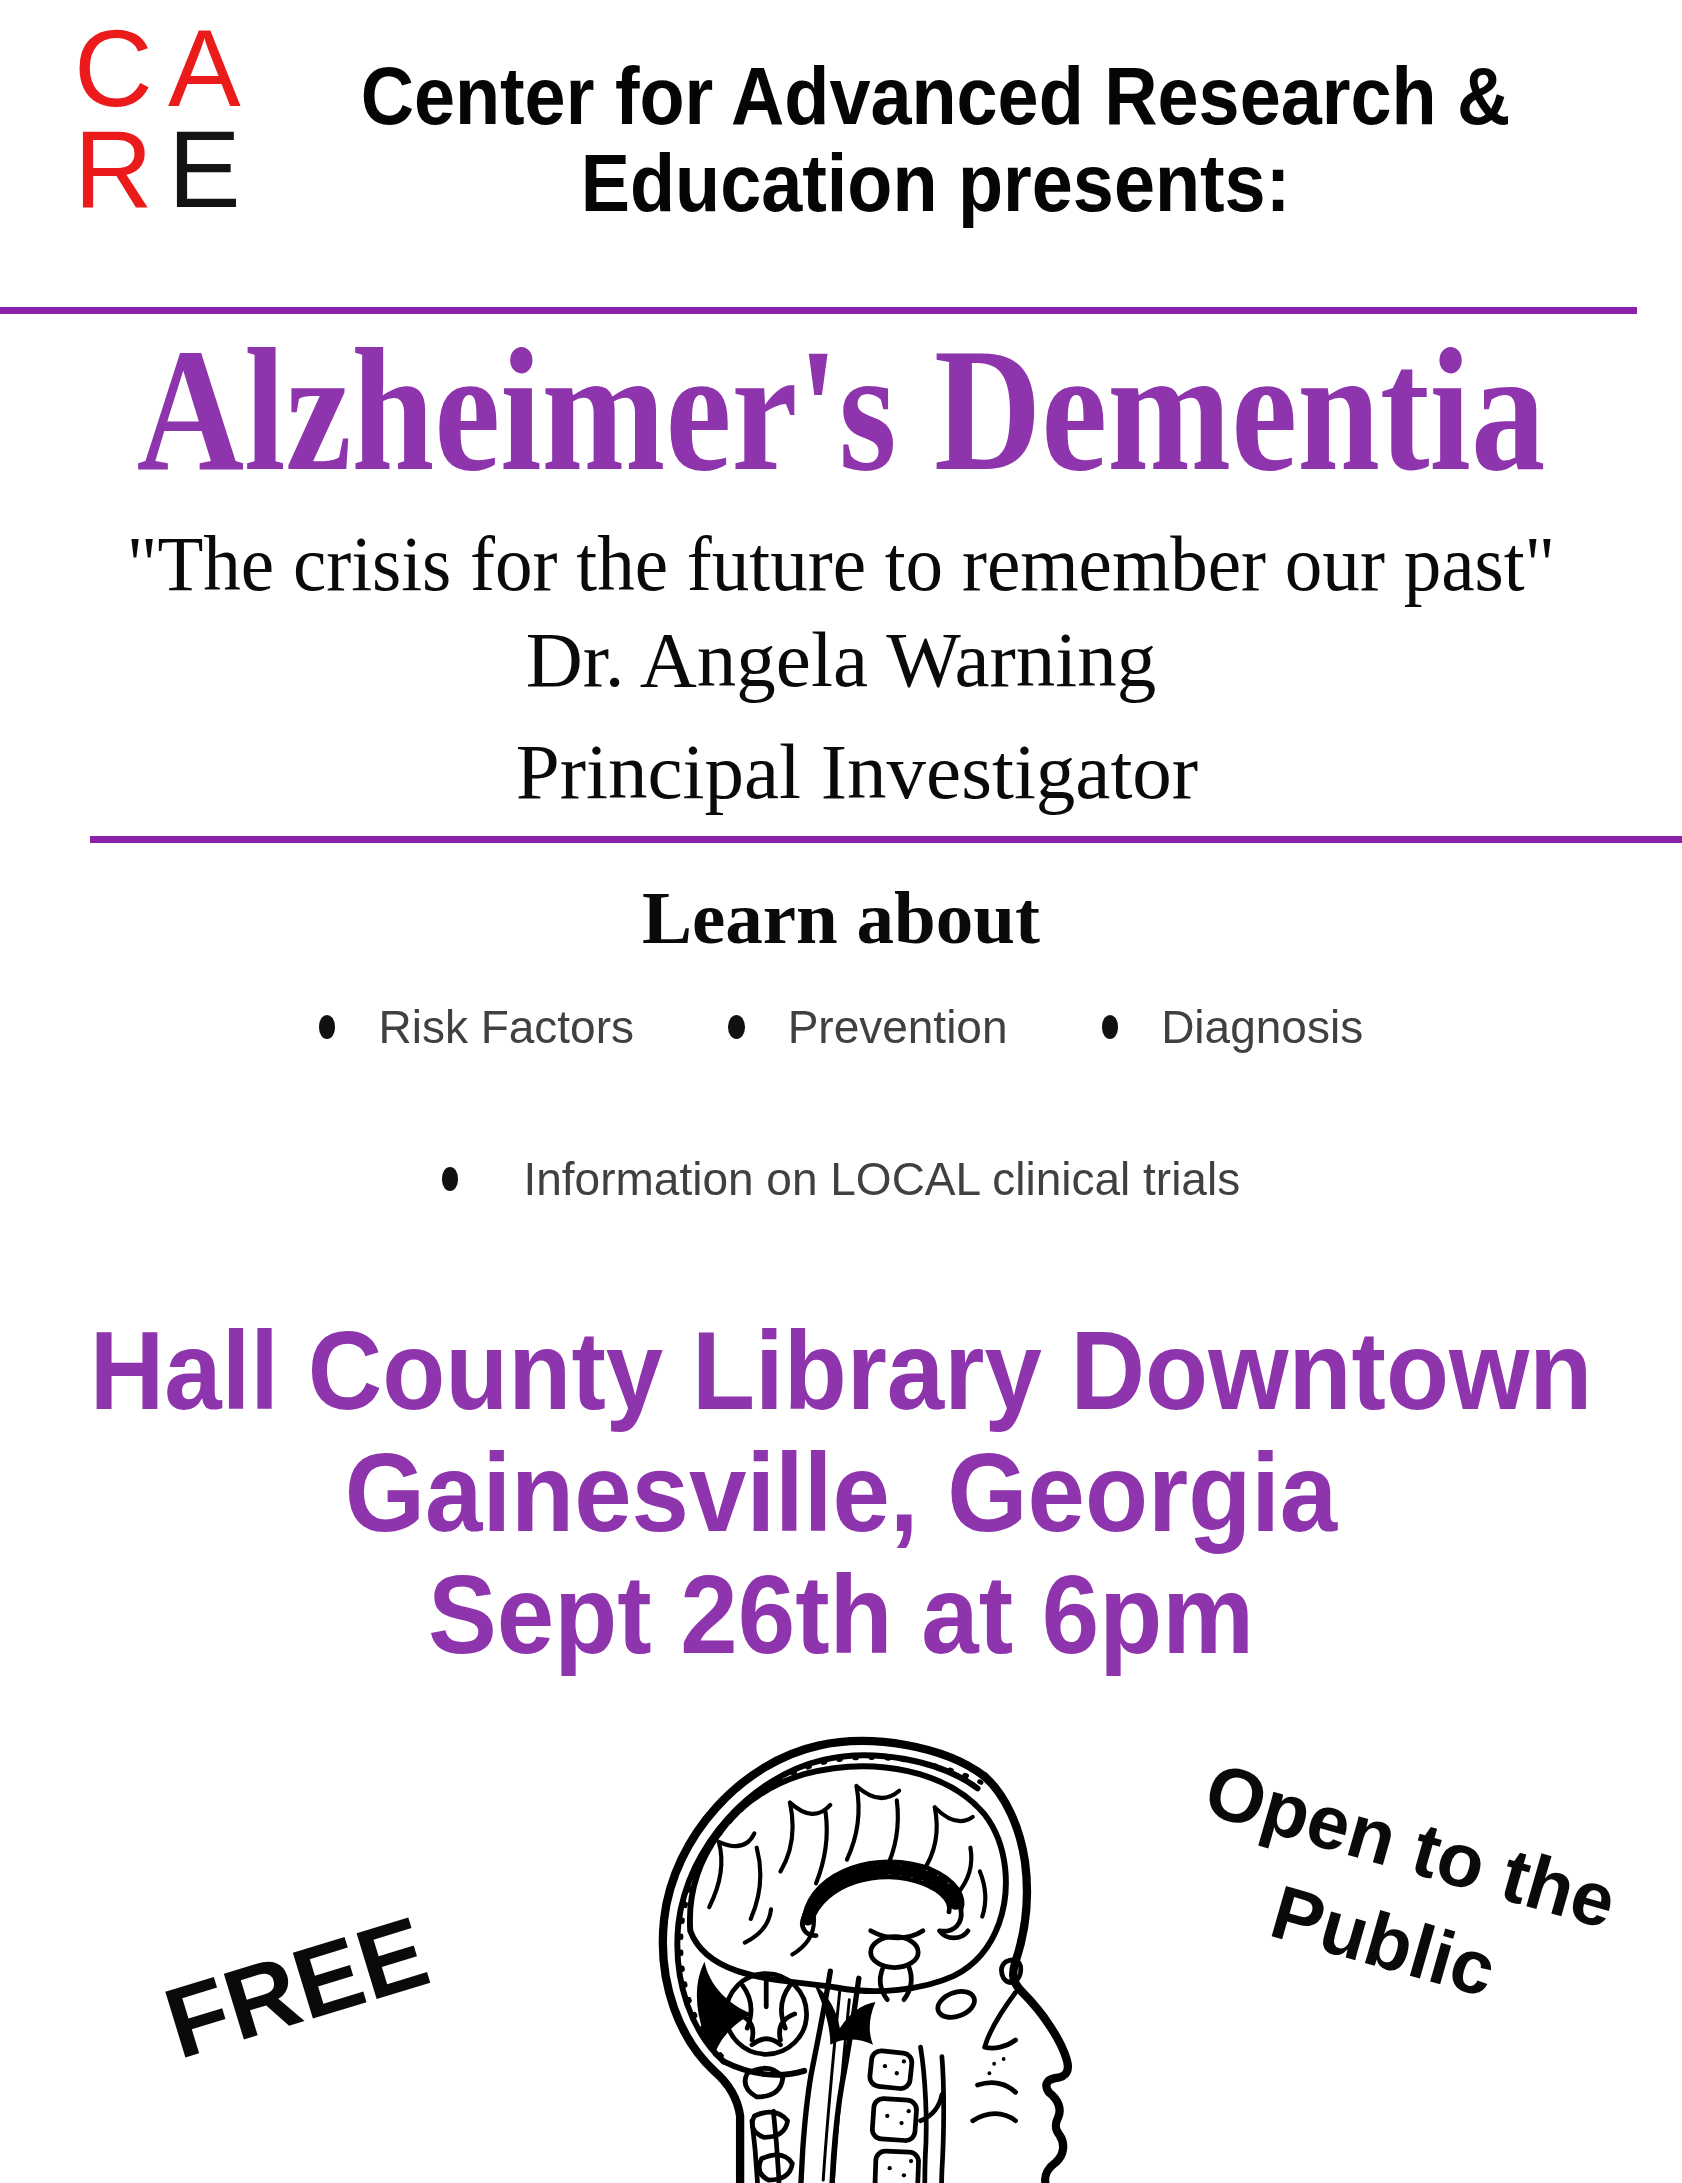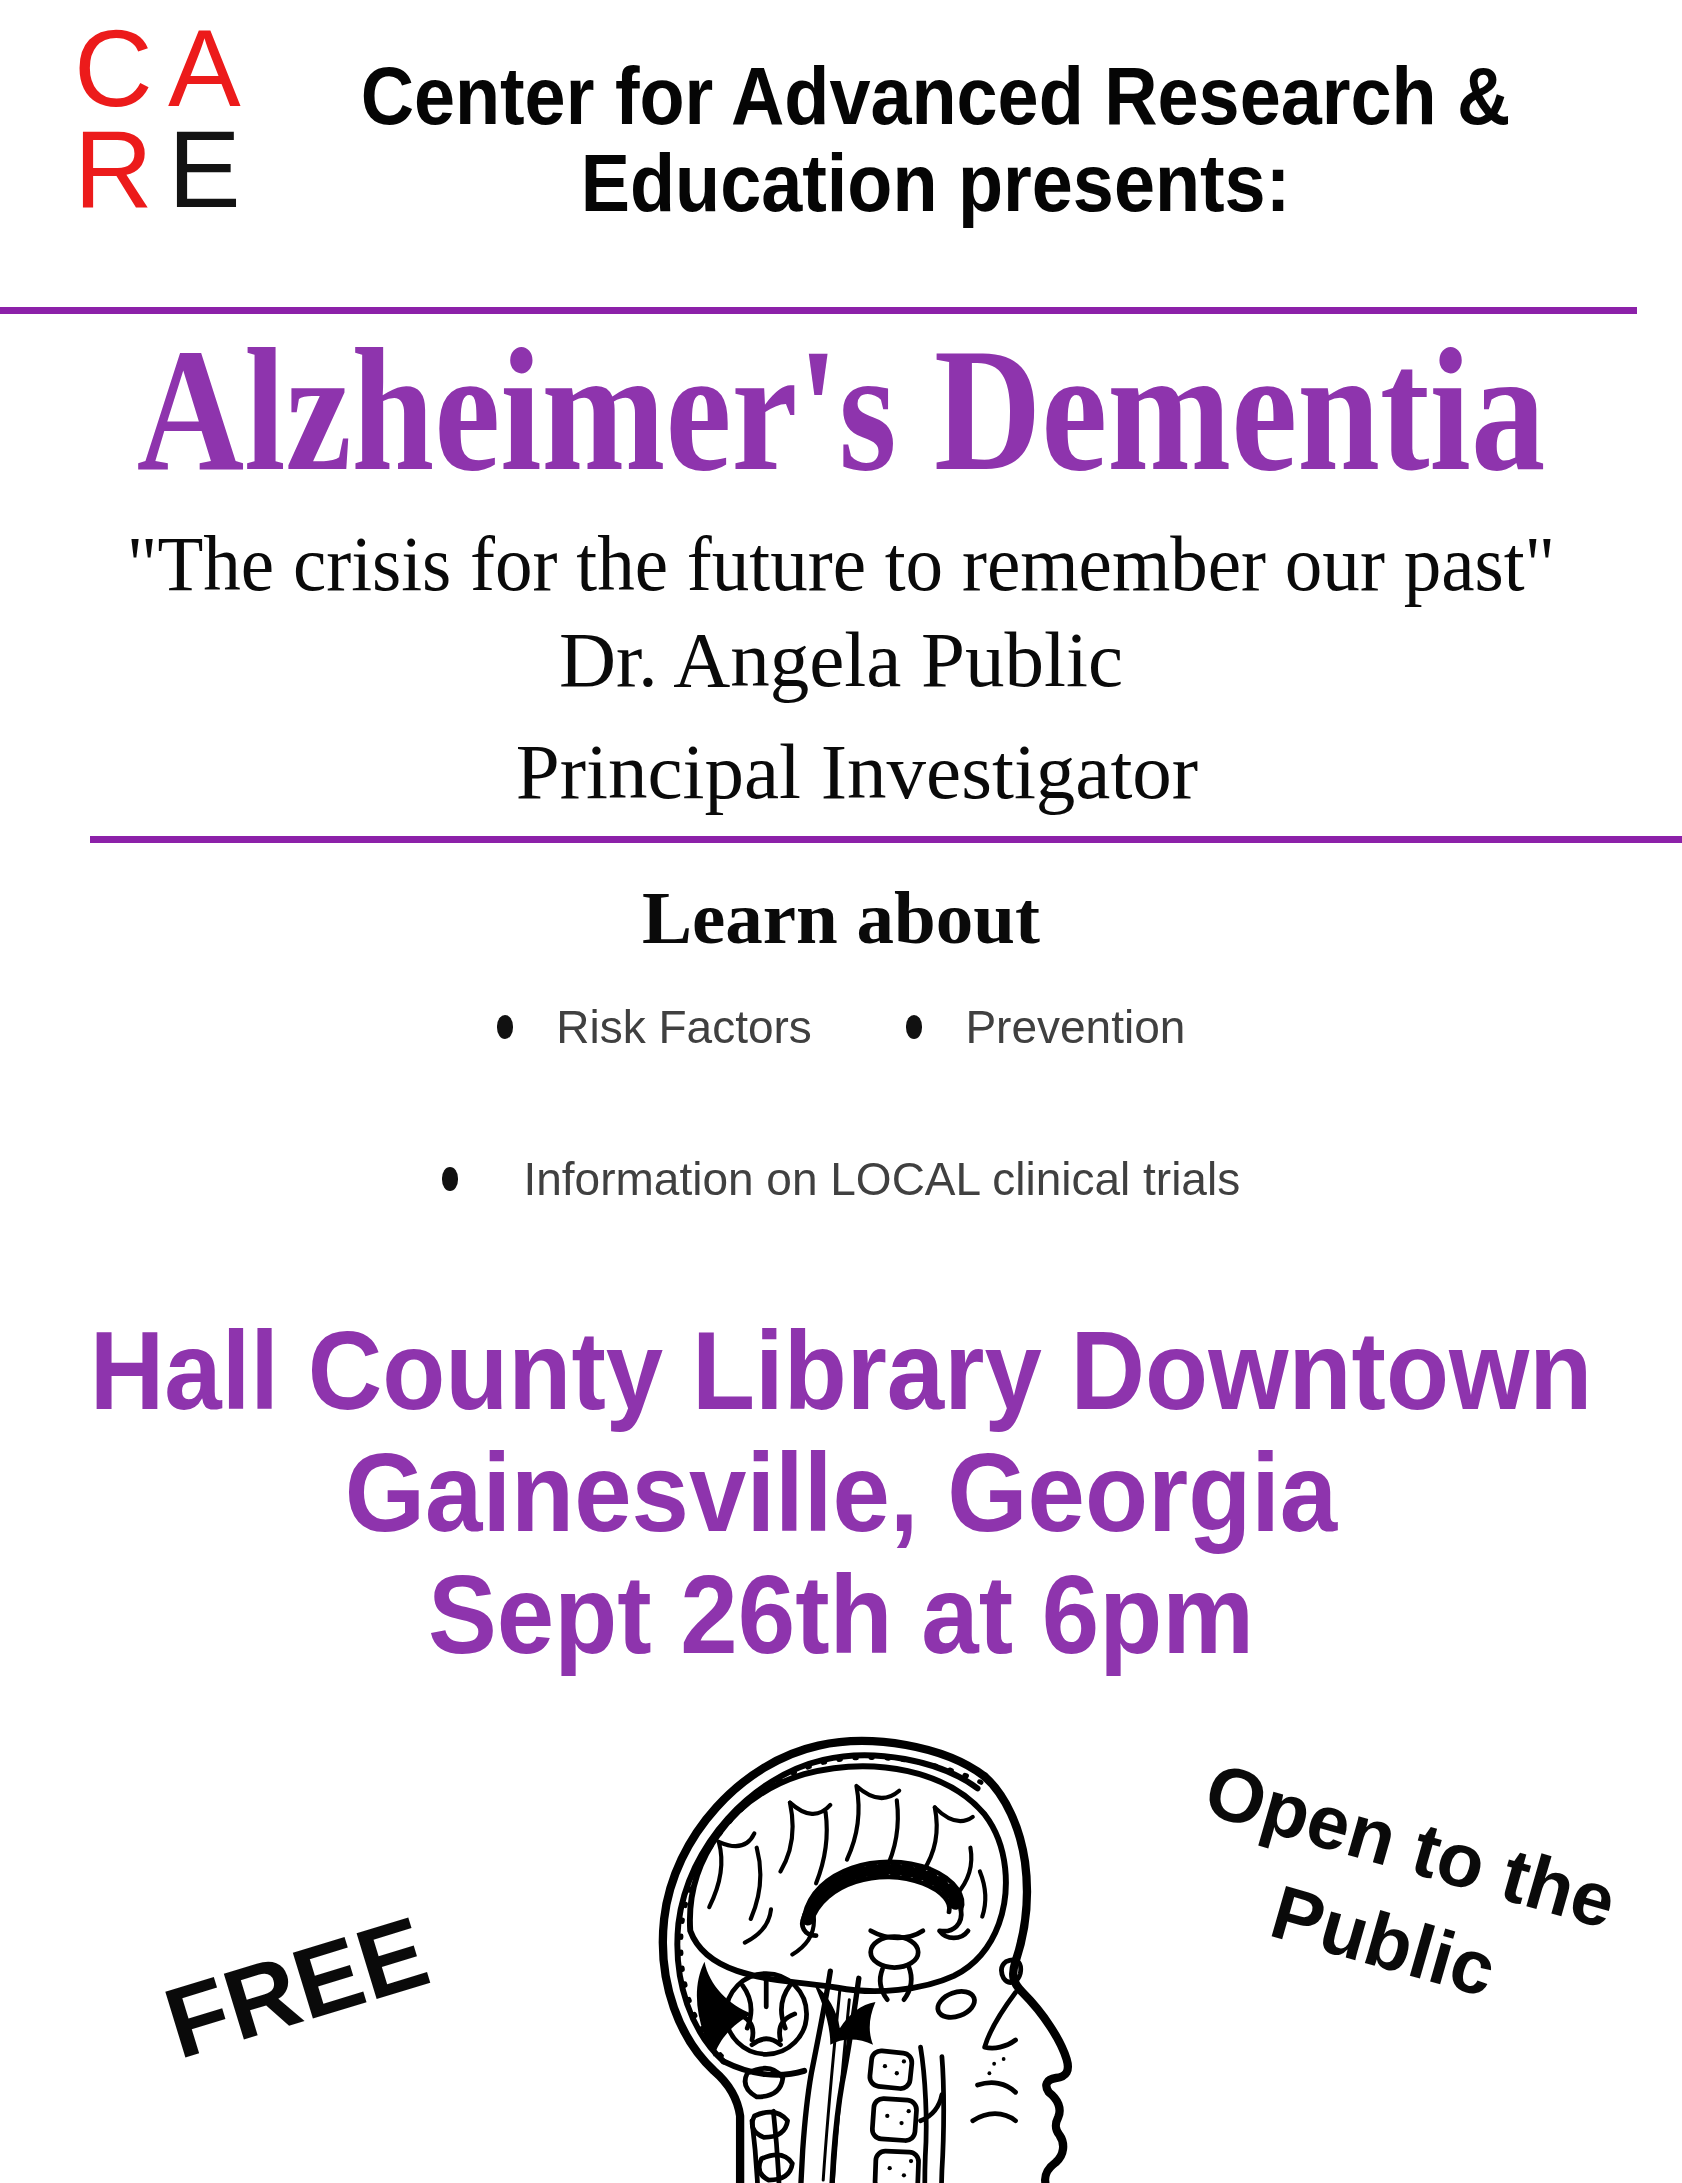--- a/index.html
+++ b/index.html
@@ -68,35 +68,39 @@
   <div id="header" class="abs">
     <div>Center for Advanced Research &amp;</div>
     <div>Education presents:</div>
   </div>
 
   <div id="divider-top" class="abs divider"></div>
 
   <div id="title" class="abs center serif">Alzheimer's Dementia</div>
 
   <div id="quote" class="abs center serif">"The crisis for the future to remember our past"</div>
-  <div id="speaker" class="abs center serif">Dr. Angela Public</div>
+  <div id="speaker" class="abs center serif">Dr. Angela Warning</div>
   <div id="speaker-role" class="abs center serif">Principal Investigator</div>
 
   <div id="divider-mid" class="abs divider"></div>
 
   <div id="learn-heading" class="abs center serif">Learn about</div>
 
   <div id="bullet-row-1" class="abs center bullet-row">
     <span class="bullet-item">
         <span class="dot"></span>
         <span>Risk Factors</span>
       </span>
     <span class="bullet-item">
         <span class="dot"></span>
         <span>Prevention</span>
+      </span>
+    <span class="bullet-item">
+        <span class="dot"></span>
+        <span>Diagnosis</span>
       </span>
   </div>
 
   <div id="bullet-row-2" class="abs center bullet-row">
   </div>
 
   <div id="bullet-row-3" class="abs center bullet-row">
     <span class="bullet-item">
         <span class="dot"></span>
         <span><span>Information on </span><span class="b-bold">LOCAL</span><span> clinical trials</span></span>

